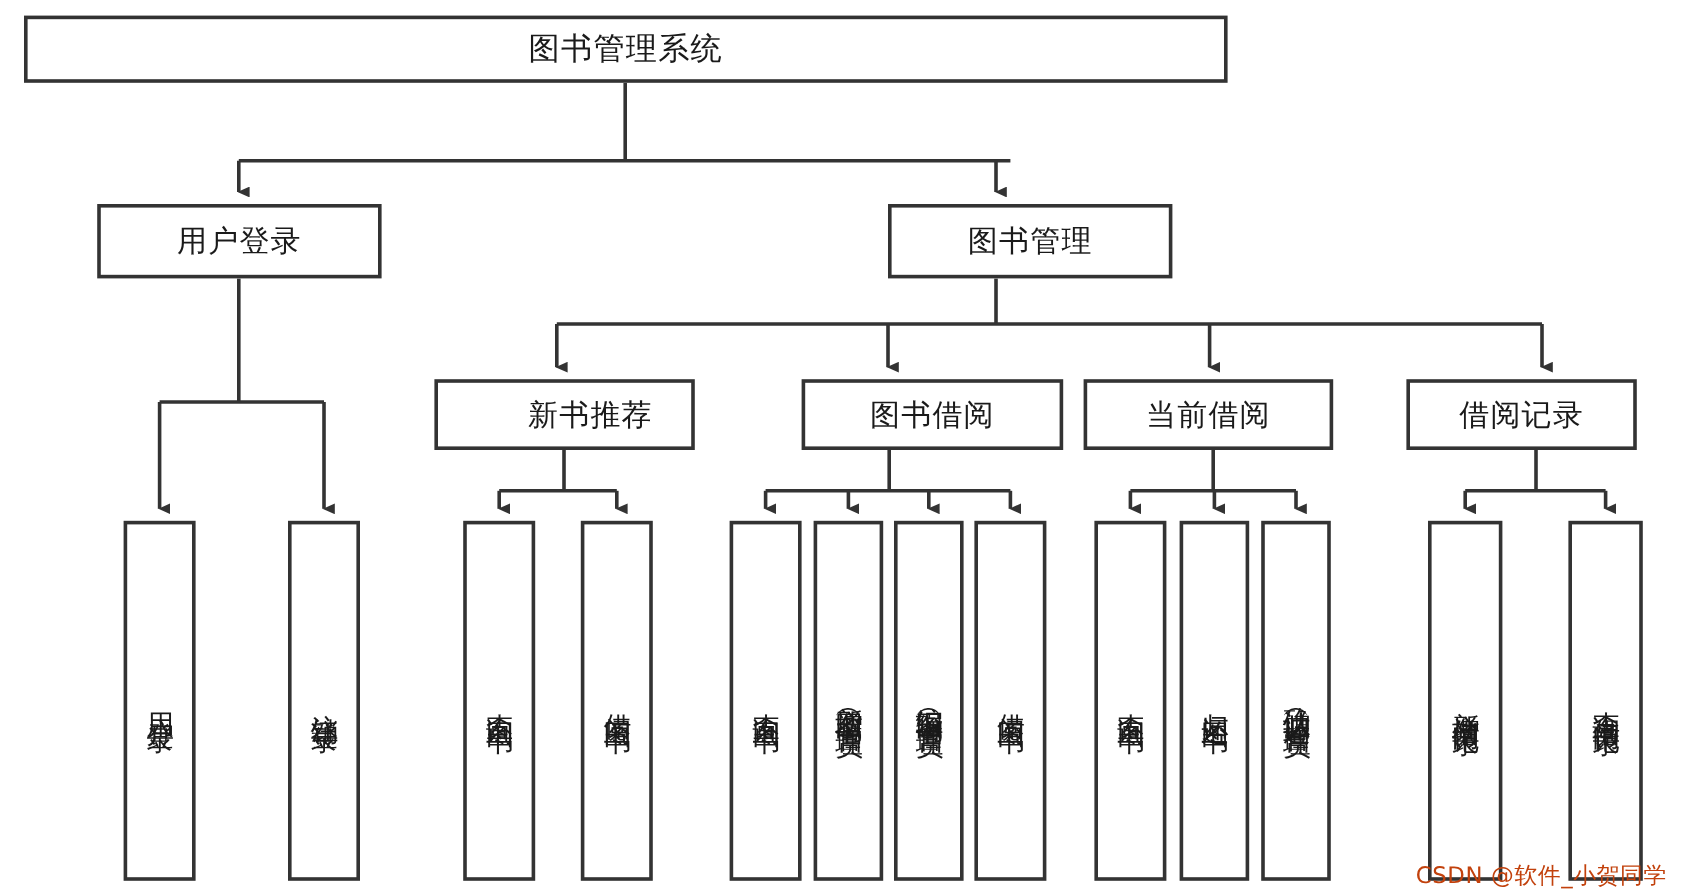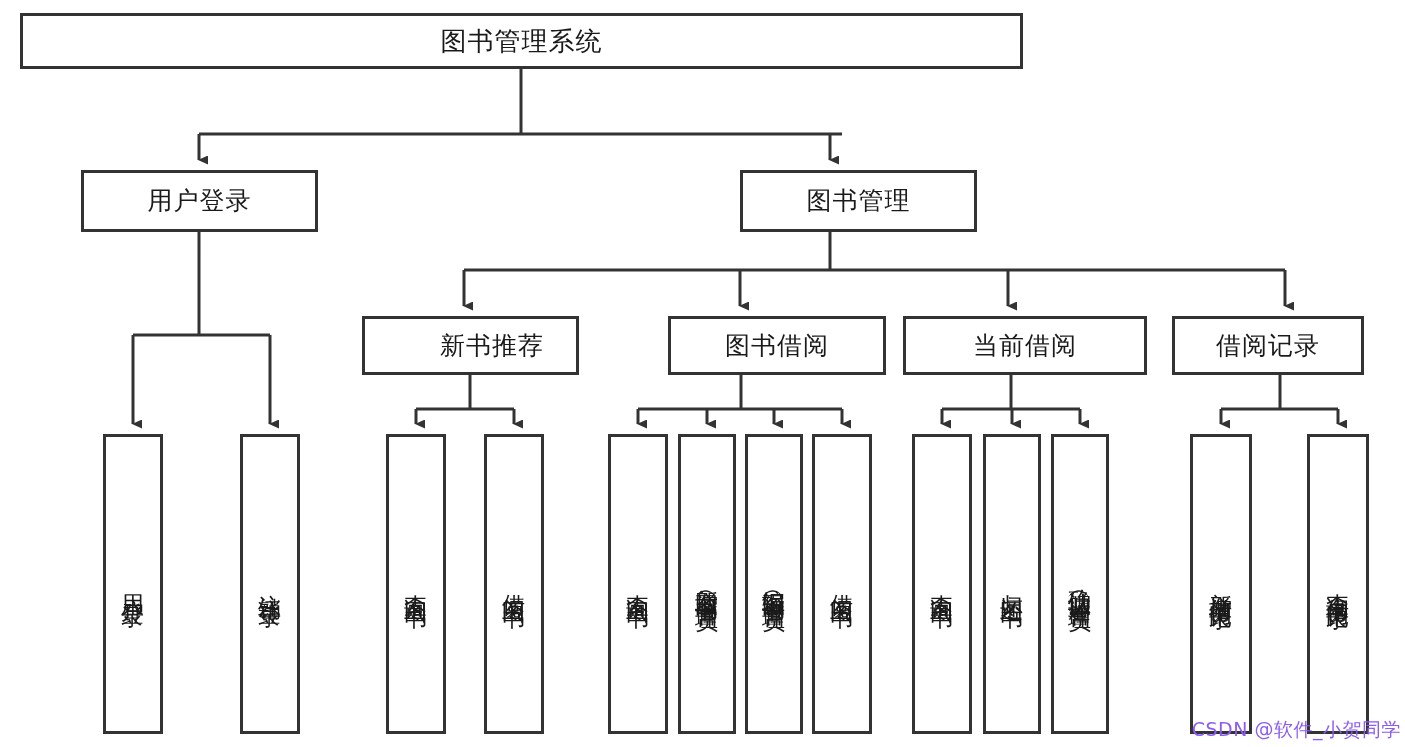--- a/index.html
+++ b/index.html
@@ -56,24 +56,24 @@
     letter-spacing: 4px;
     line-height: 1.05;
     white-space: nowrap;
     display: block;
   }
   .node.leaf.tall .vtext {
     letter-spacing: 3px;
   }
   .watermark {
     position: absolute;
-    right: 4px;
+    right: 16px;
     bottom: 4px;
     font-size: 19px;
-    color: #8b5cf6;
+    color: #c2410c;
     letter-spacing: 0.5px;
     white-space: nowrap;
   }
 </style>
 </head>
 <body>
 
 <div id="canvas">
 
   <svg class="connectors" viewBox="0 0 1405 747" xmlns="http://www.w3.org/2000/svg">
@@ -136,21 +136,21 @@
   <div class="node horiz" style="left:712px; top:170px; width:237px; height:62px;margin-left:28px;">
     <span>图书管理</span>
   </div>
 
   <div class="node horiz" style="left:362px; top:316px; width:217px; height:59px;padding-left:43px;">
     <span>新书推荐</span>
   </div>
   <div class="node horiz" style="left:632px; top:316px; width:218px; height:59px;margin-left:36px;">
     <span>图书借阅</span>
   </div>
-  <div class="node horiz" style="left:903px; top:316px; width:244px; height:59px;">
+  <div class="node horiz" style="left:903px; top:316px; width:208px; height:59px;">
     <span>当前借阅</span>
   </div>
   <div class="node horiz" style="left:1172px; top:316px; width:192px; height:59px;">
     <span>借阅记录</span>
   </div>
 
   <div class="node leaf" style="left:103px; top:434px; width:60px; height:300px;">
     <span class="vtext">用户登录</span>
   </div>
   <div class="node leaf" style="left:240px; top:434px; width:60px; height:300px;">

